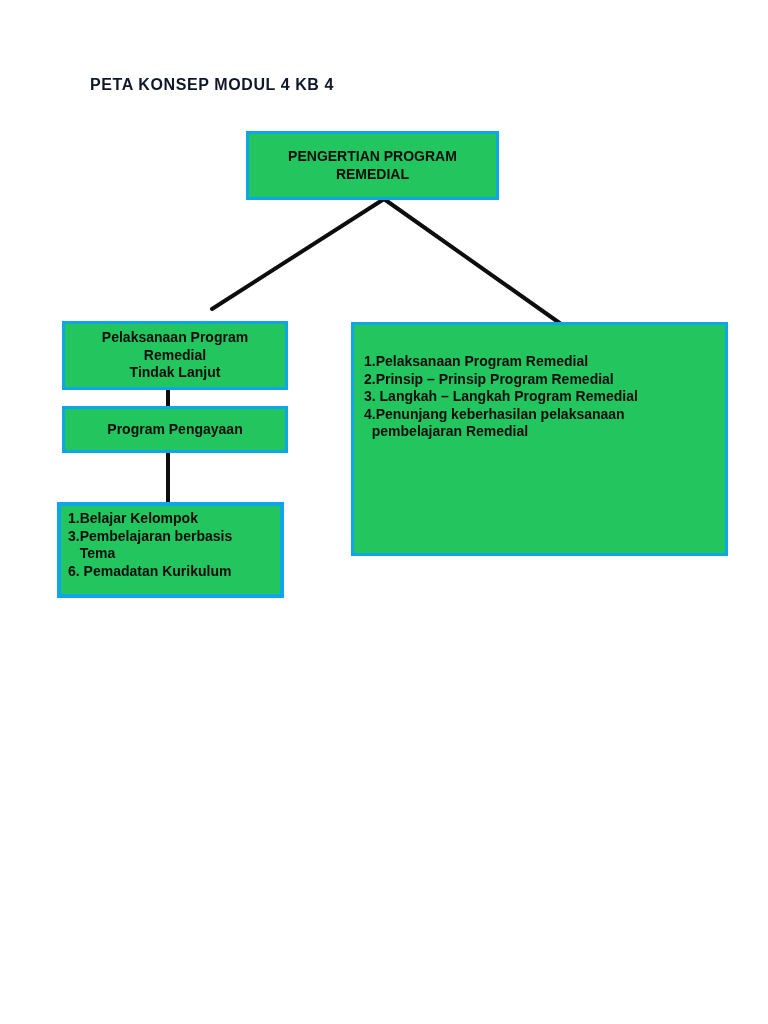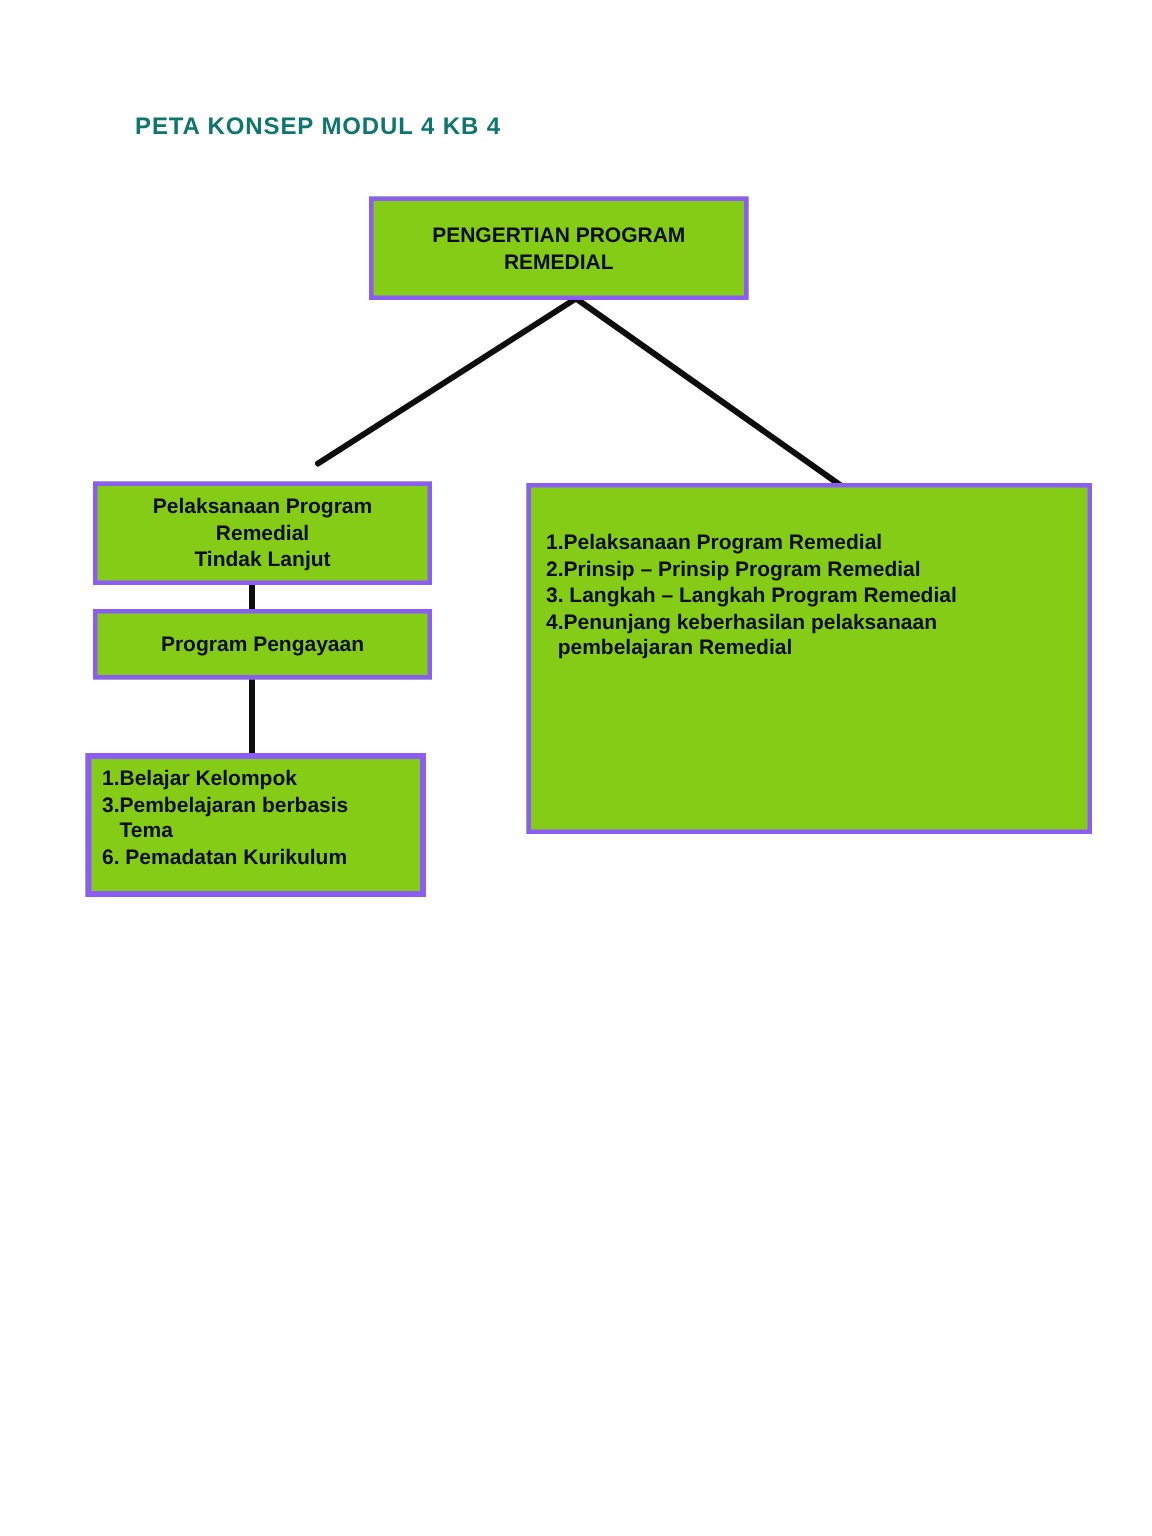--- a/index.html
+++ b/index.html
@@ -17,36 +17,36 @@
     color: #0d0d0d;
   }
   .title {
     position: absolute;
     left: 90px;
     top: 76px;
     margin: 0;
     font-size: 16px;
     font-weight: bold;
     letter-spacing: 0.6px;
-    color: #0f766e;
+    color: #0f172a;
     white-space: nowrap;
   }
   .connectors {
     position: absolute;
     left: 0;
     top: 0;
     width: 768px;
     height: 1024px;
     pointer-events: none;
   }
   .box {
     position: absolute;
     box-sizing: border-box;
-    background: #84cc16;
-    border: 3px solid #8b5cf6;
+    background: #22c55e;
+    border: 3px solid #0ea5e9;
     font-size: 14px;
     font-weight: bold;
     line-height: 17.5px;
   }
   .box .box-text {
     white-space: pre-line;
   }
   .box-root {
     left: 246px;
     top: 131px;

